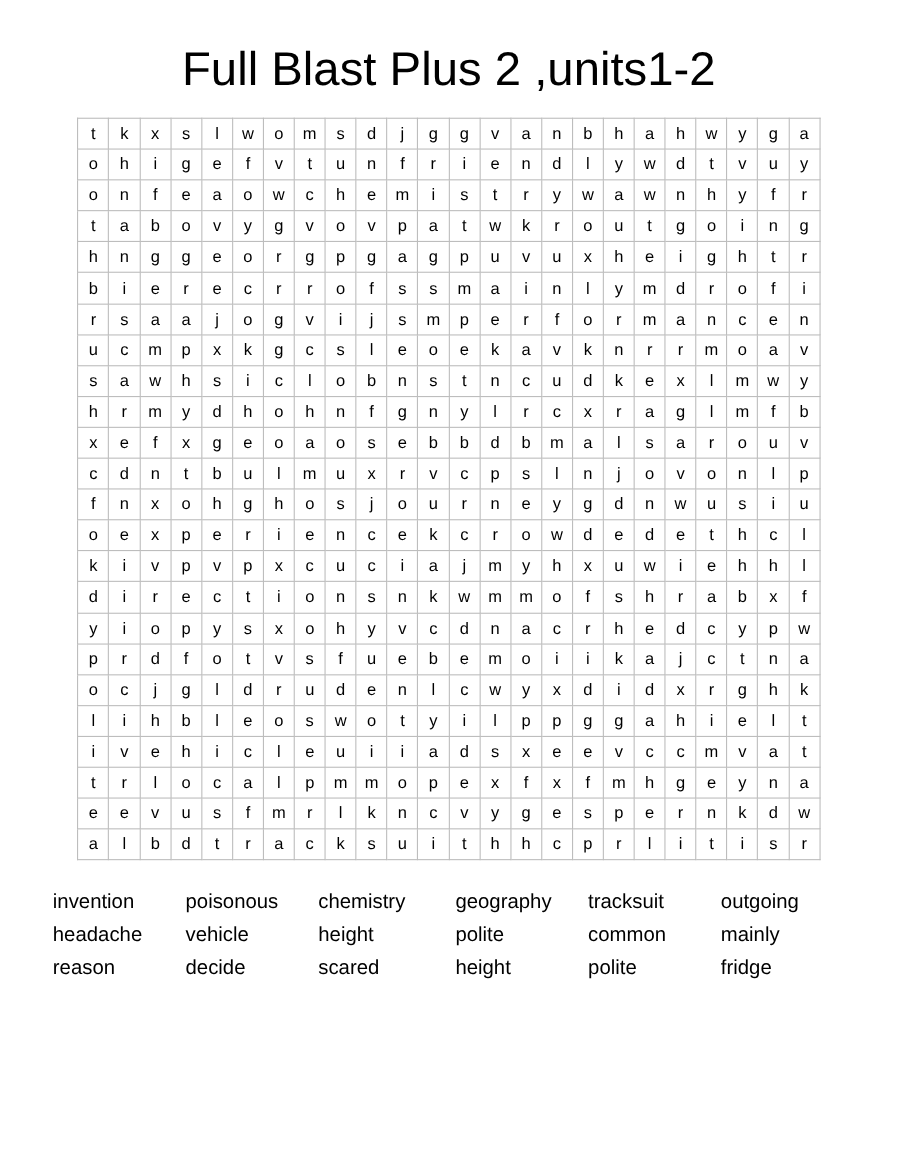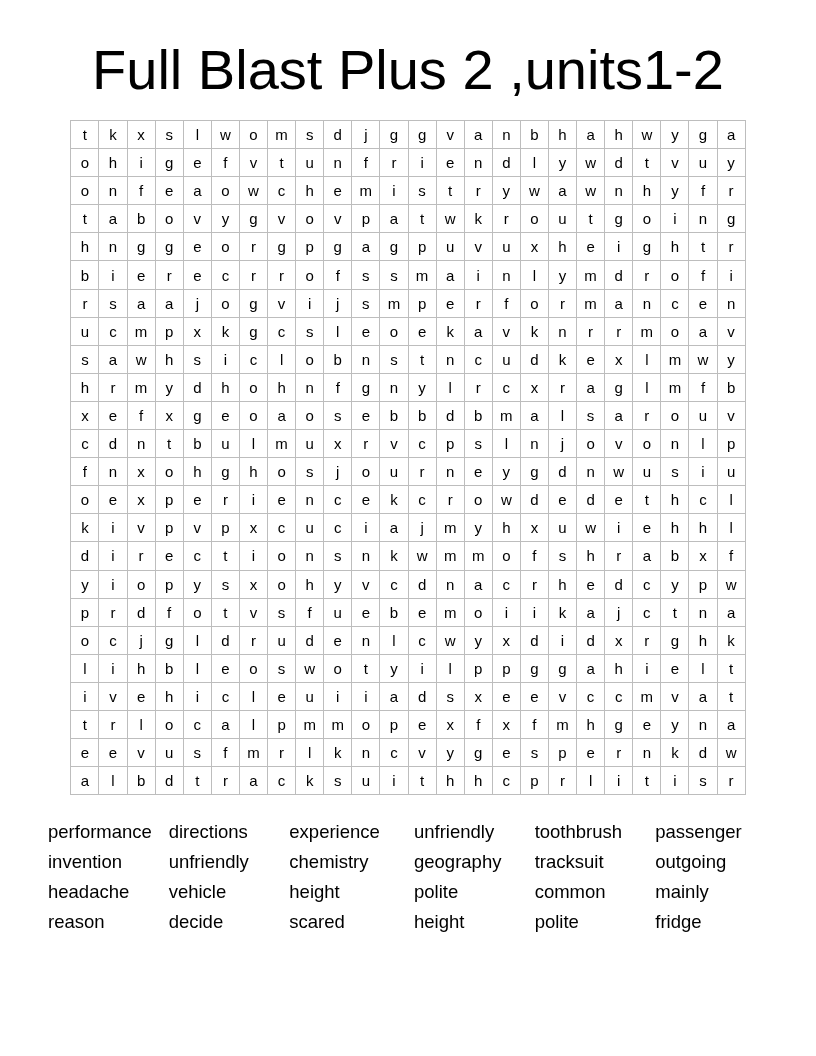--- a/index.html
+++ b/index.html
@@ -16,21 +16,21 @@
     overflow: hidden;
   }
   .page {
     position: relative;
     width: 816px;
     height: 1056px;
     box-sizing: border-box;
   }
   .puzzle-title {
     text-align: center;
-    font-size: 56px;
+    font-size: 43px;
     font-weight: normal;
     line-height: 1;
     letter-spacing: 0px;
     margin: 0;
     padding-top: 42px;
     color: #000;
     font-family: "Liberation Sans", sans-serif;
   }
   .grid-wrap {
     display: flex;
@@ -716,30 +716,22 @@
             <td>r</td>
           </tr>
         </tbody>
     </table>
   </div>
 
   <div class="words-wrap">
     <table class="word-list">
       <tbody>
           <tr>
-            <td class="c0">performance</td>
-            <td class="c1">directions</td>
-            <td class="c2">experience</td>
-            <td class="c3">unfriendly</td>
-            <td class="c4">toothbrush</td>
-            <td class="c5">passenger</td>
-          </tr>
-          <tr>
             <td class="c0">invention</td>
-            <td class="c1">unfriendly</td>
+            <td class="c1">poisonous</td>
             <td class="c2">chemistry</td>
             <td class="c3">geography</td>
             <td class="c4">tracksuit</td>
             <td class="c5">outgoing</td>
           </tr>
           <tr>
             <td class="c0">headache</td>
             <td class="c1">vehicle</td>
             <td class="c2">height</td>
             <td class="c3">polite</td>

